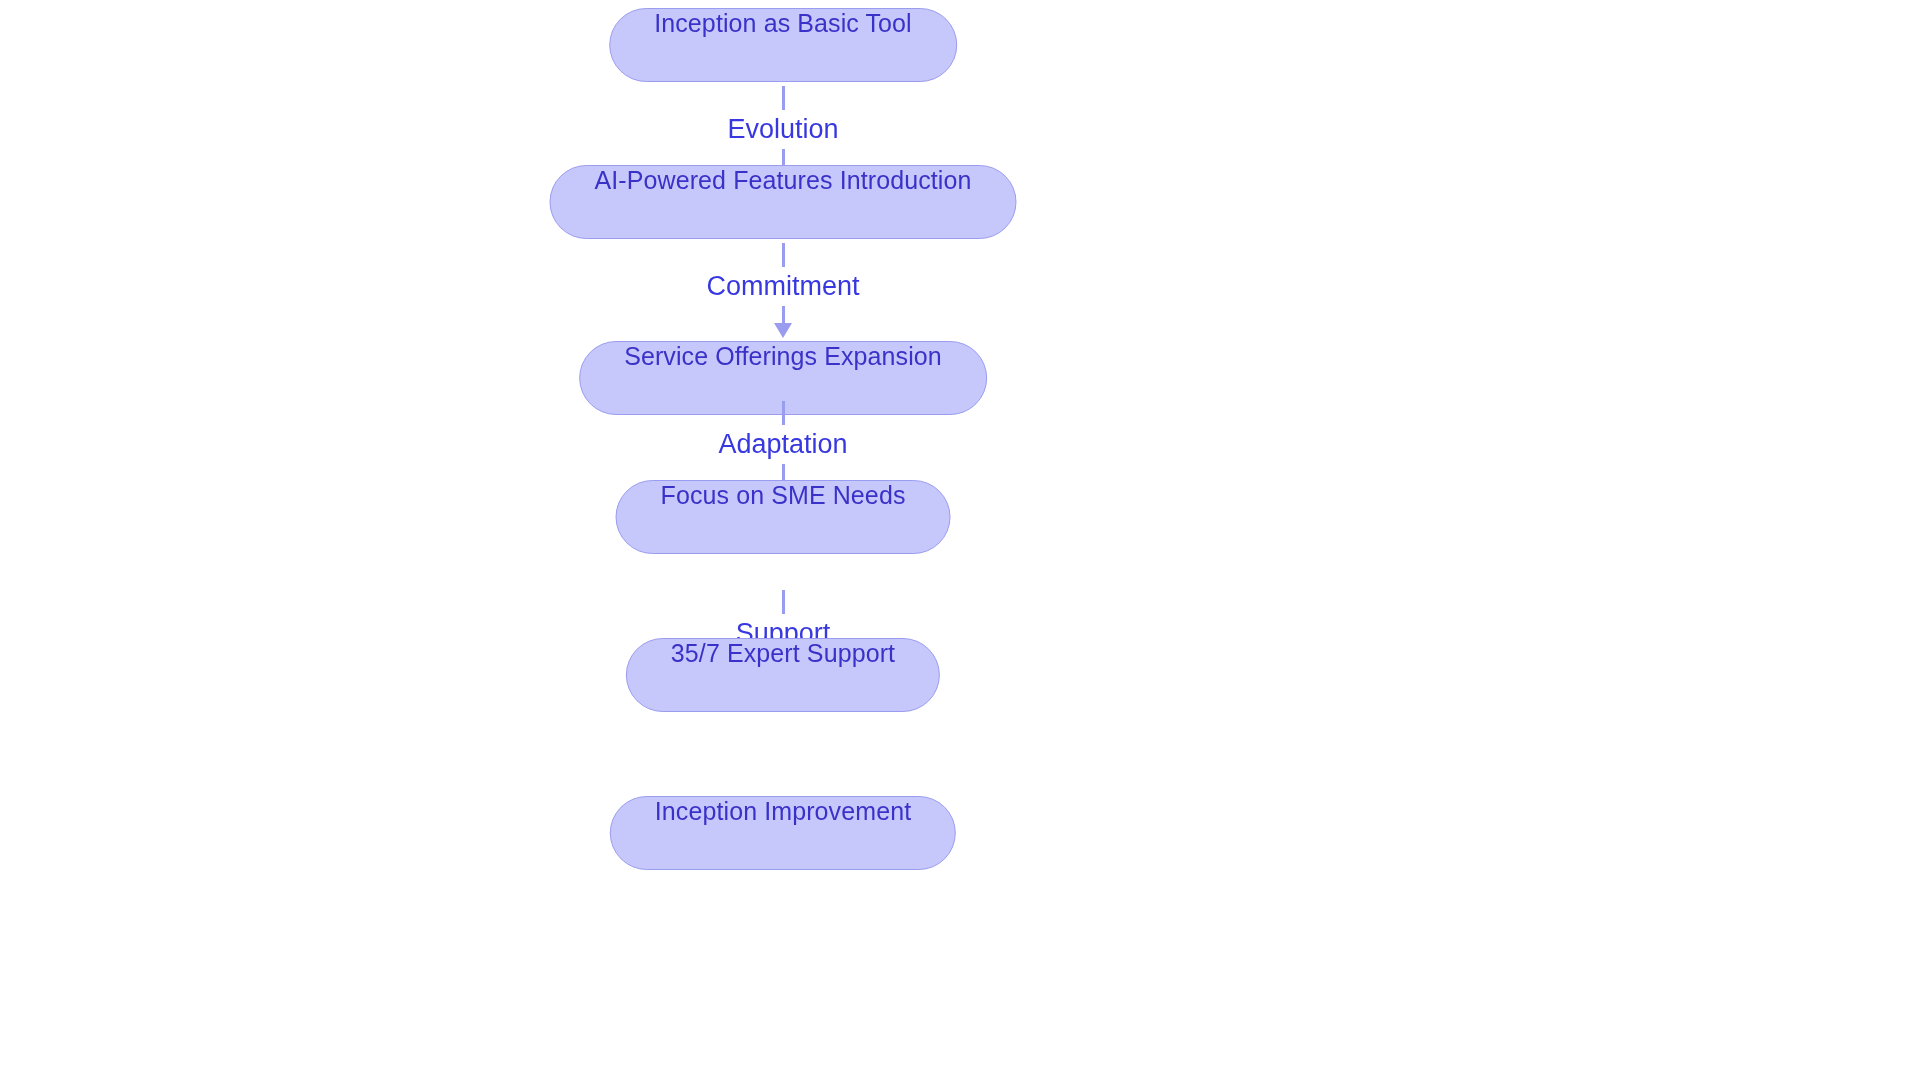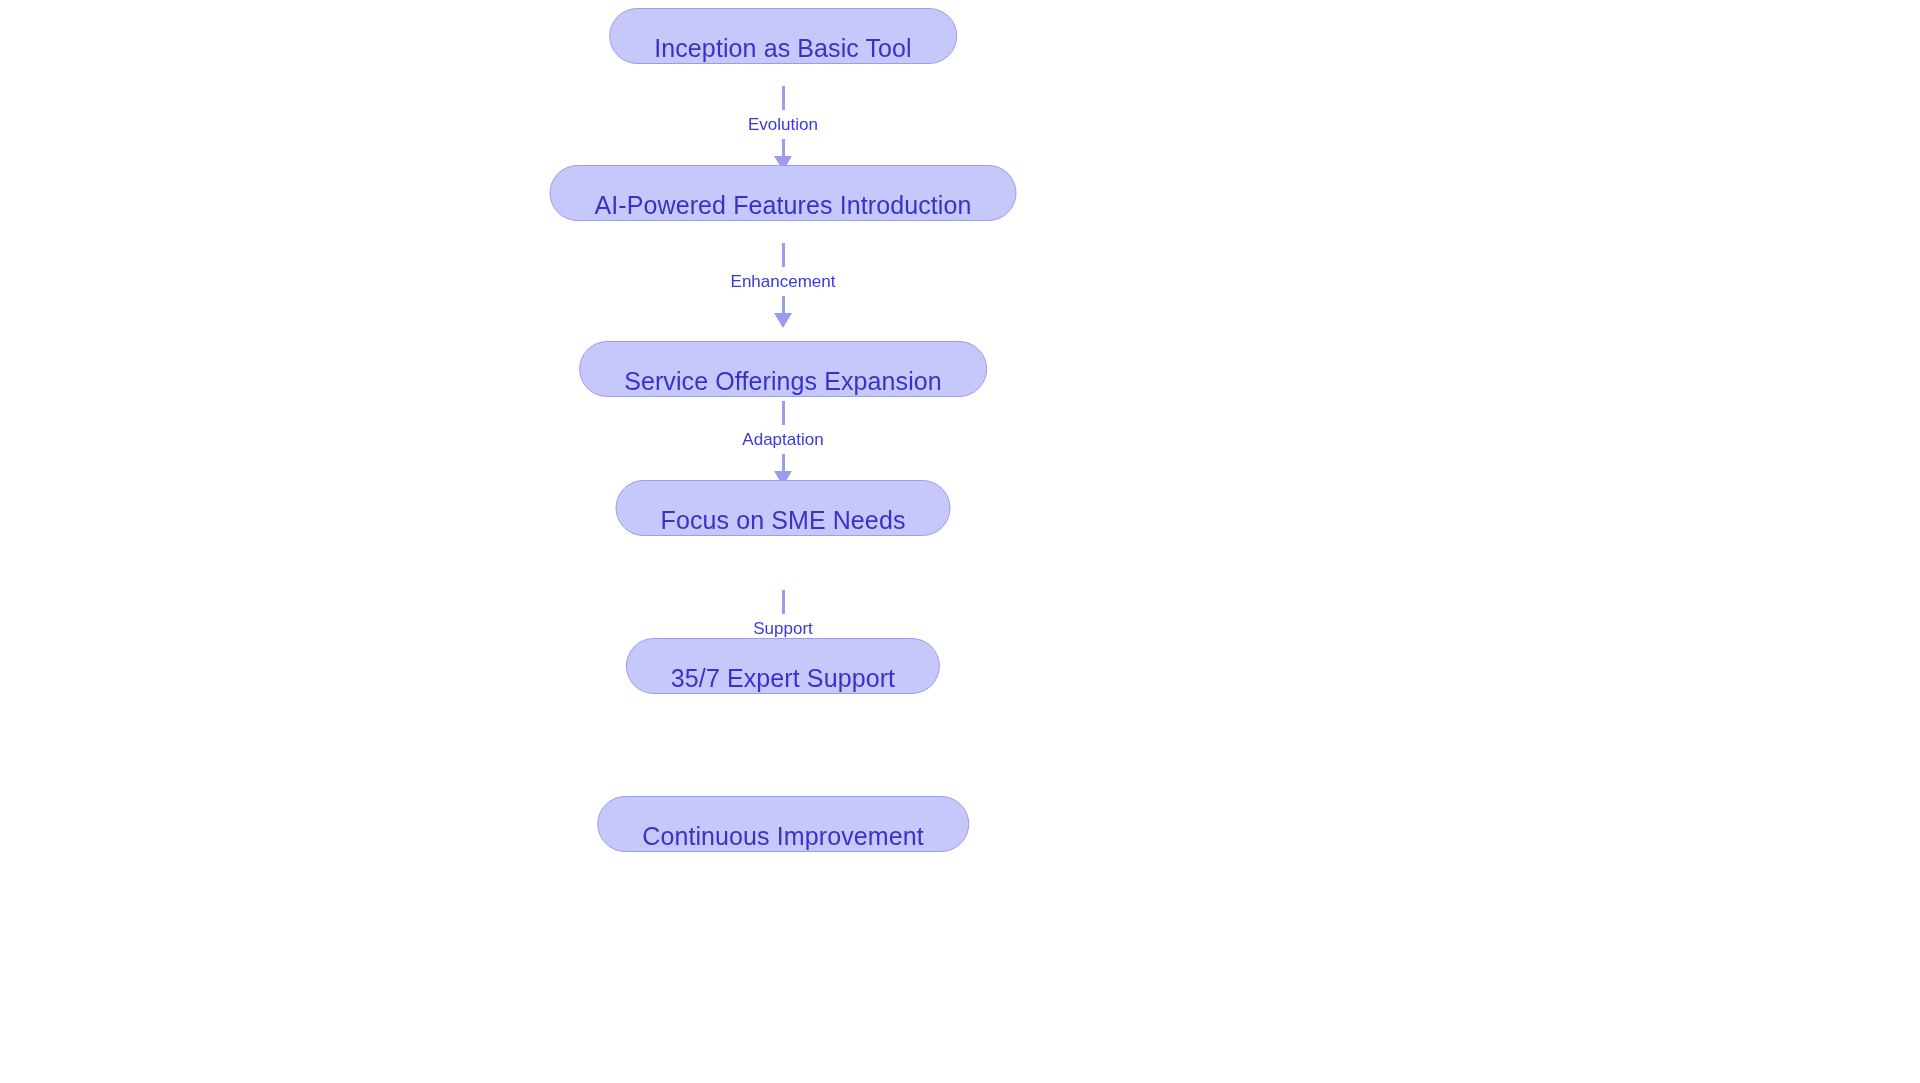--- a/index.html
+++ b/index.html
@@ -35,24 +35,24 @@
 
   .node {
     box-sizing: border-box;
     background: #c6c8fb;
     border: 1.6px solid #9a9cf0;
     border-radius: 44px;
     color: #3a32c8;
     font-size: 25px;
     letter-spacing: 0.1px;
     display: flex;
-    align-items: flex-end;
+    align-items: flex-start;
     justify-content: center;
     white-space: nowrap;
-    height: 56px;
+    height: 74px;
     padding: 0 44px;
     position: absolute;
     transform: translateX(-50%);
     left: 783px;
   }
 
   .edge {
     position: absolute;
     left: 783px;
     transform: translateX(-50%);
@@ -63,21 +63,21 @@
     pointer-events: none;
   }
 
   .edge-line-top {
     width: 3px;
     background: #9a9cf0;
   }
 
   .edge-label {
     color: #3838e0;
-    font-size: 17px;
+    font-size: 27px;
     line-height: 1;
     padding: 6px 0 6px 0;
     background: #ffffff;
     white-space: nowrap;
   }
 
   .edge-line-bottom {
     width: 3px;
     background: #9a9cf0;
   }
@@ -106,21 +106,21 @@
       <div class="edge-line-bottom" style="height:17px;"></div>
       <div class="arrow-head"></div>
     </div>
 
     <div class="node" style="top:165px;">
       <span>AI-Powered Features Introduction</span>
     </div>
 
     <div class="edge" style="top:243px;">
       <div class="edge-line-top" style="height:24px;"></div>
-      <div class="edge-label">Enhancement</div>
+      <div class="edge-label">Commitment</div>
       <div class="edge-line-bottom" style="height:17px;"></div>
       <div class="arrow-head"></div>
     </div>
 
     <div class="node" style="top:341px;">
       <span>Service Offerings Expansion</span>
     </div>
 
     <div class="edge" style="top:401px;">
       <div class="edge-line-top" style="height:24px;"></div>
@@ -139,17 +139,17 @@
       <div class="edge-line-bottom" style="height:17px;"></div>
       <div class="arrow-head"></div>
     </div>
 
     <div class="node" style="top:638px;">
       <span>35/7 Expert Support</span>
     </div>
 
 
     <div class="node" style="top:796px;">
-      <span>Continuous Improvement</span>
+      <span>Inception Improvement</span>
     </div>
 
   </div>
 </div>
 
 </body></html>

